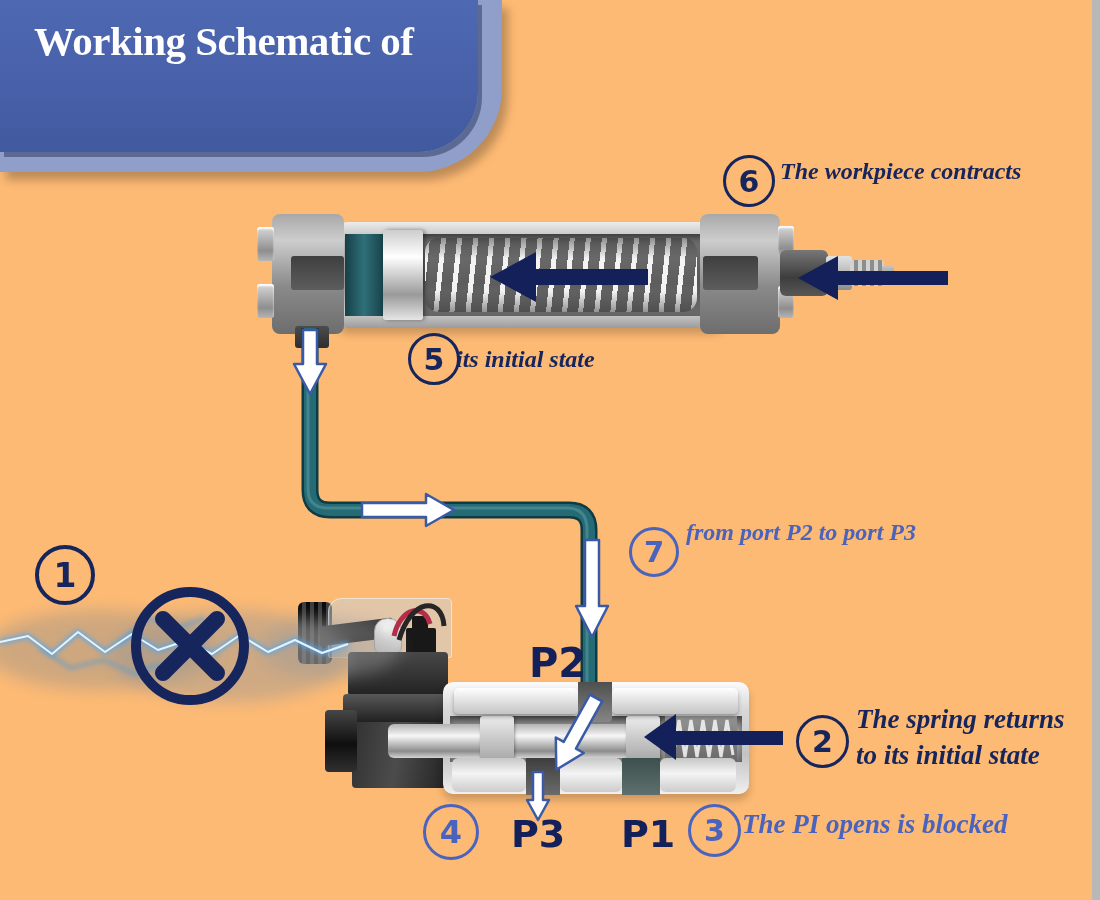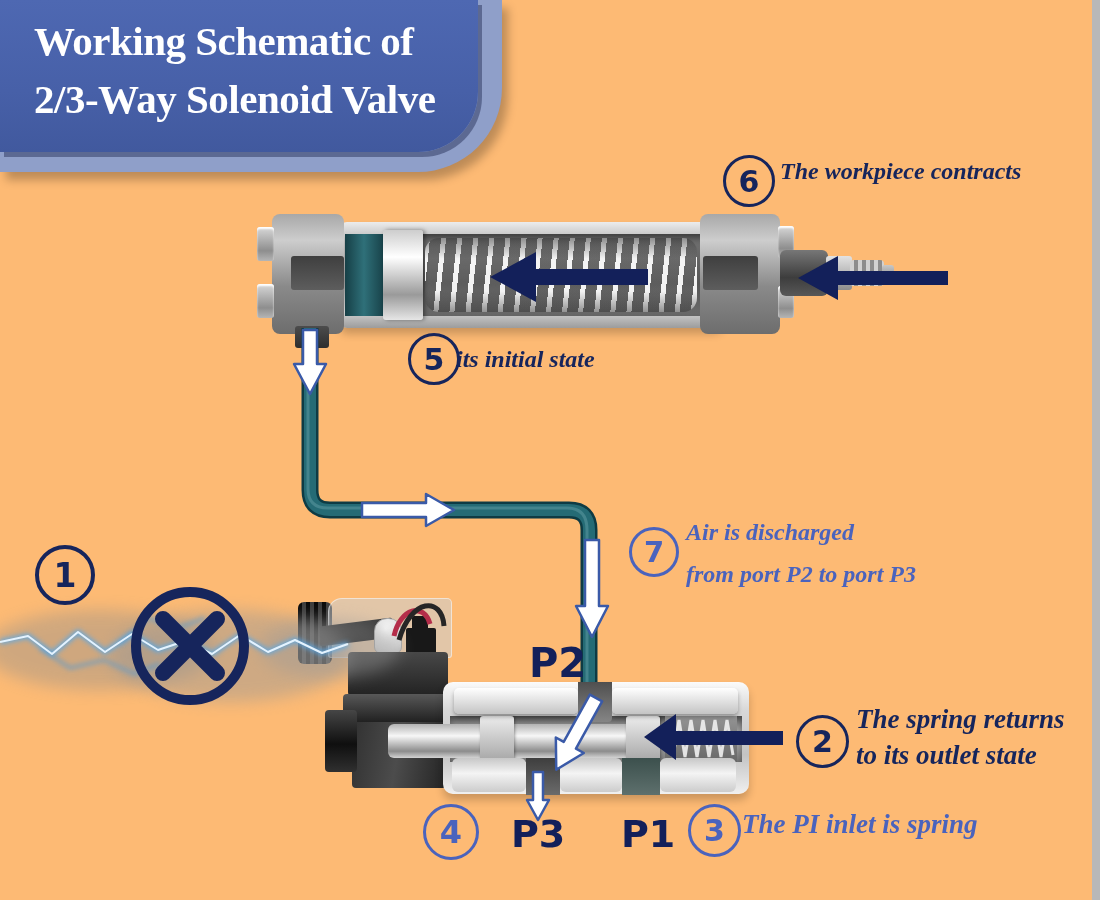--- a/index.html
+++ b/index.html
@@ -85,21 +85,20 @@
 </style>
 </head>
 <body>
 
 <div class="stage">
 
   <div class="abs banner-outer"></div>
   <div class="abs banner-inner">
     <div class="abs title">
       <div>Working Schematic of</div>
-      <div>2/3-Way Solenoid Valve</div>
     </div>
   </div>
 
   <div class="abs" style="left:255px;top:210px;width:700px;height:140px;">
     <div class="abs cyl-barrel" style="left:85px;top:12px;width:382px;height:106px;"></div>
     <div class="abs cyl-interior" style="left:93px;top:24px;width:366px;height:82px;"></div>
     <div class="abs cyl-teal" style="left:90px;top:24px;width:42px;height:82px;"></div>
     <div class="abs cyl-piston" style="left:128px;top:20px;width:40px;height:90px;"></div>
     <div class="abs cyl-spring" style="left:170px;top:28px;width:272px;height:74px;"></div>
     <div class="abs cap" style="left:17px;top:4px;width:72px;height:120px;"></div>
@@ -210,29 +209,28 @@
   <div class="abs badge blue" style="left:629px;top:527px;width:44px;height:44px;font-size:29px;">7</div>
 
 
   <div class="abs note" style="left:780px;top:158px;">The workpiece contracts</div>
 
   <div class="abs note" style="left:456px;top:337px;line-height:45px;">
     <div style="text-align:right;">its initial state</div>
   </div>
 
   <div class="abs note blue" style="left:686px;top:511px;line-height:42px;">
-    <div>Air is discharged</div>
     <div>from port P2 to port P3</div>
   </div>
 
   <div class="abs note" style="left:856px;top:701px;font-size:27px;line-height:36px;">
     <div>The spring returns</div>
-    <div>to its outlet state</div>
-  </div>
-
-
-  <div class="abs note blue" style="left:742px;top:809px;font-size:27px;">The PI inlet is spring</div>
+    <div>to its initial state</div>
+  </div>
+
+
+  <div class="abs note blue" style="left:742px;top:809px;font-size:27px;">The PI opens is blocked</div>
 
   <div class="abs port" style="left:529px;top:640px;font-size:40px;">P2</div>
   <div class="abs port" style="left:511px;top:812px;font-size:38px;">P3</div>
   <div class="abs port" style="left:621px;top:812px;font-size:38px;">P1</div>
 
 </div>
 
 </body></html>

